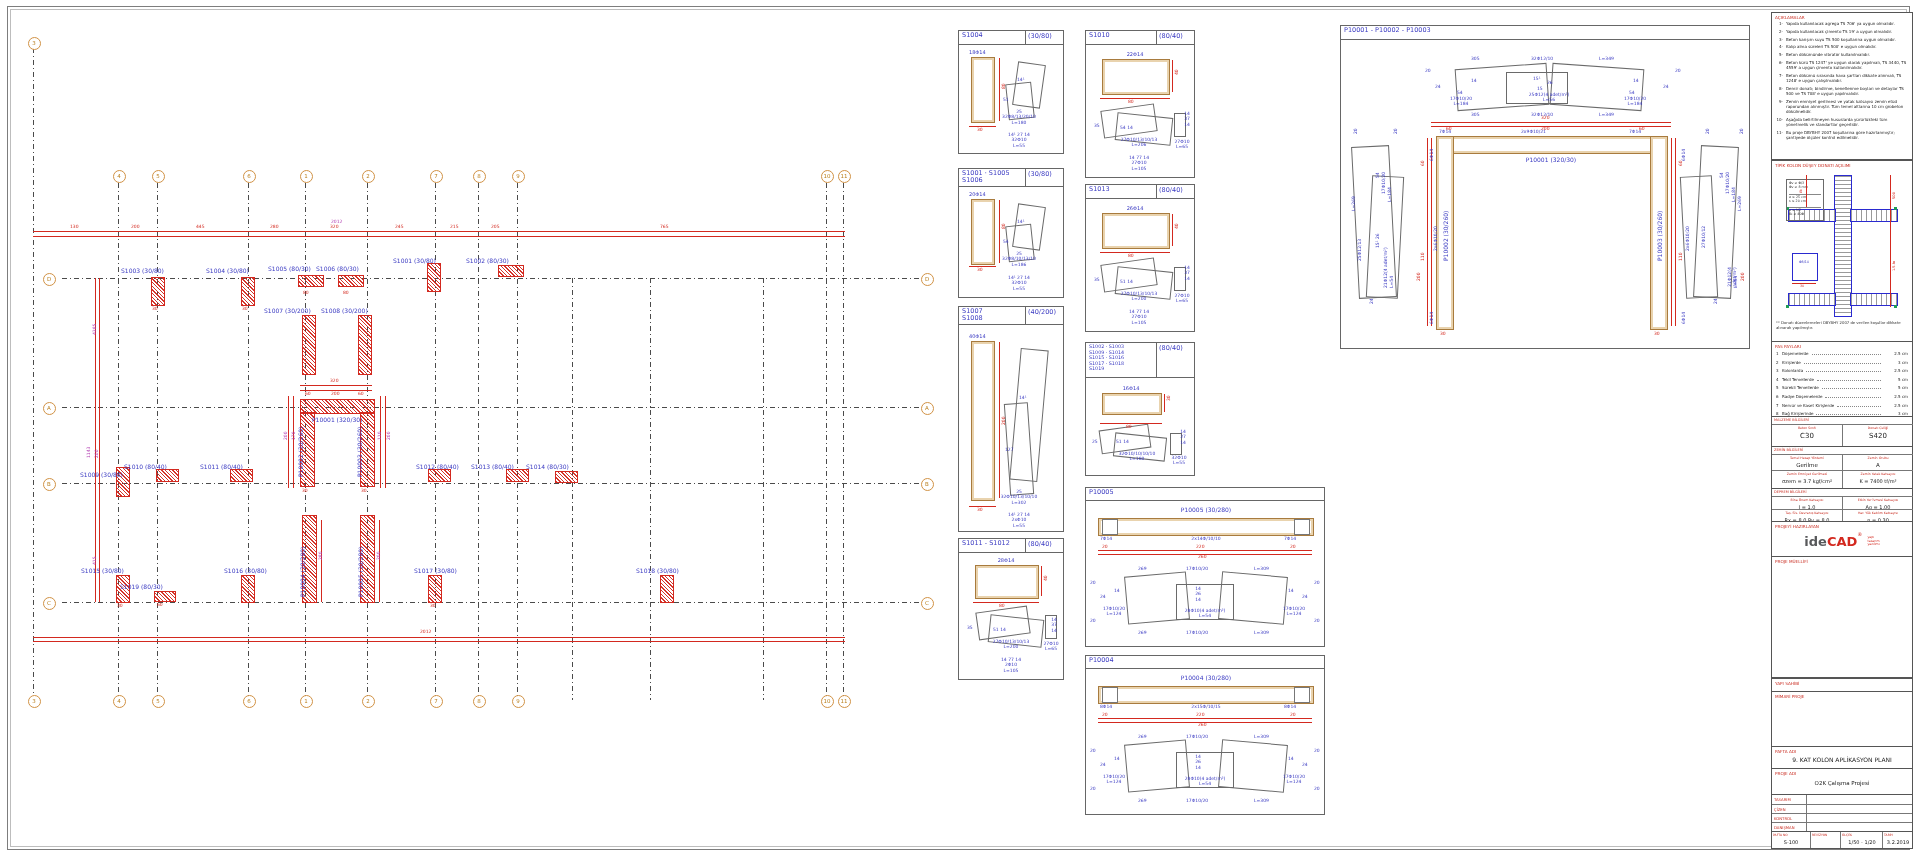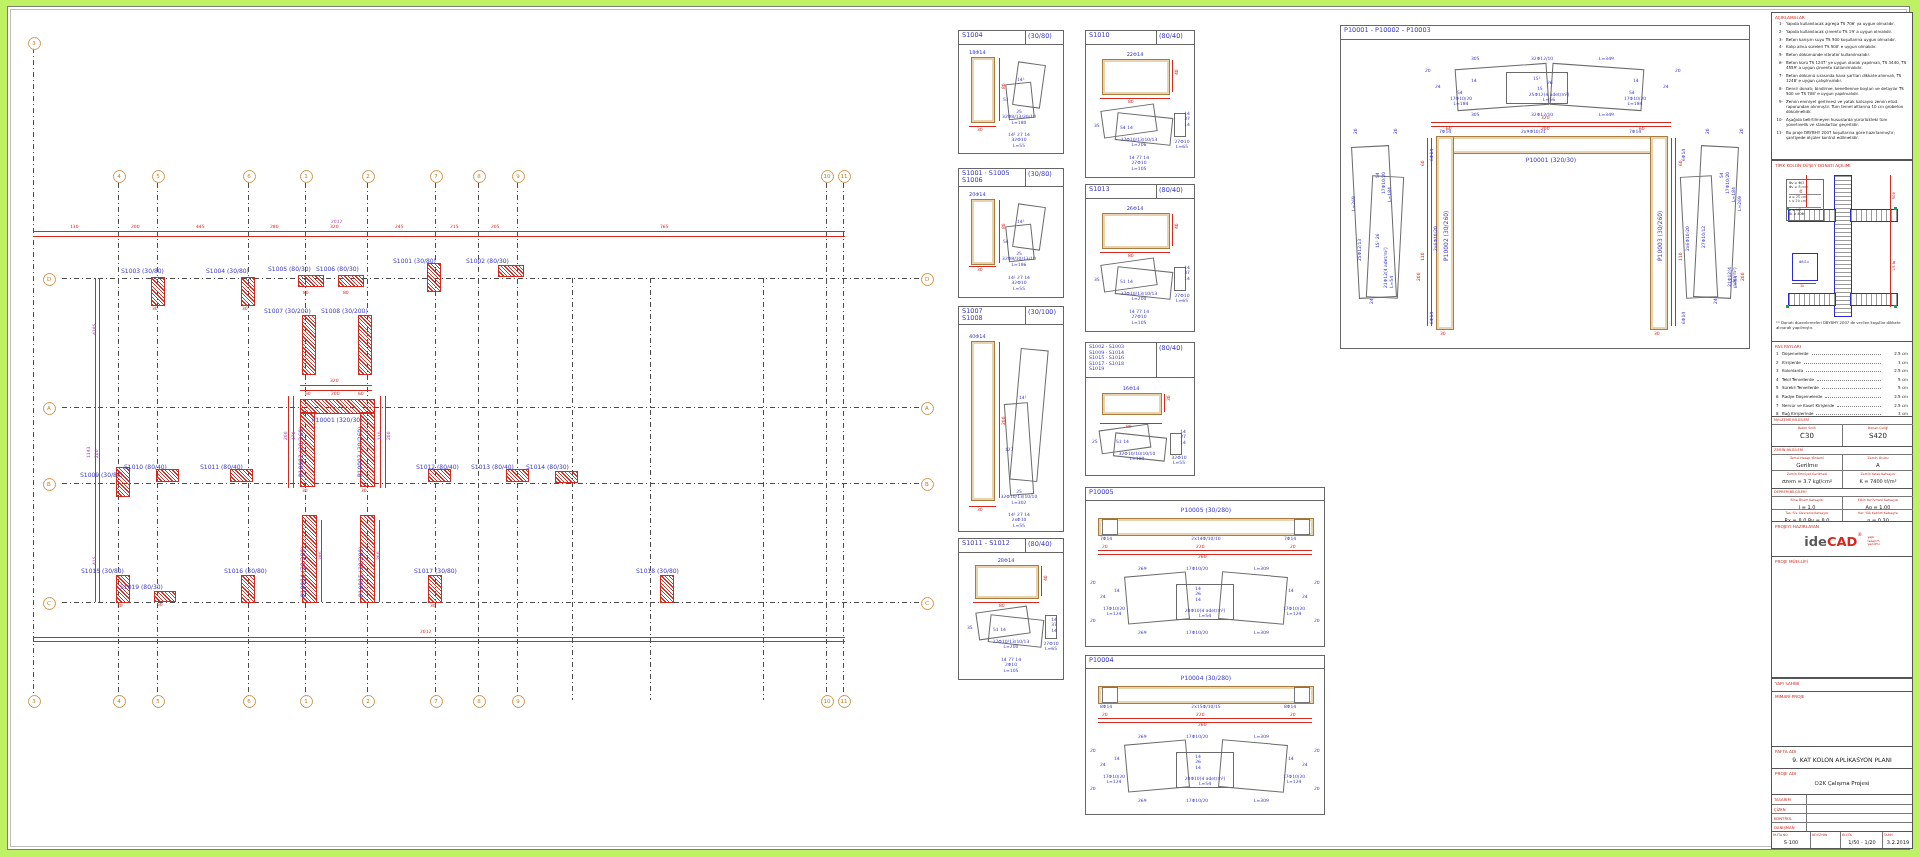--- a/index.html
+++ b/index.html
@@ -1,16 +1,16 @@
 <!DOCTYPE html>
 <html><head>
 <meta charset="utf-8">
 <style>
   html,body{margin:0;padding:0;background:#d9d9d9;font-family:"DejaVu Sans",sans-serif;}
-  #page{position:relative;width:1920px;height:857px;background:#bef264;overflow:hidden;}
+  #page{position:relative;width:1920px;height:857px;background:#ffffff;overflow:hidden;}
   .abs{position:absolute;}
   #frame1{left:7px;top:6px;width:1901px;height:842px;background:#fff;border:1px solid #7d7d7d;}
   #frame2{left:10px;top:9px;width:1895px;height:836px;border:1px solid #bdbdbd;}
   .vgrid{width:1px;background:repeating-linear-gradient(180deg,#4a4a4a 0 5px,transparent 5px 8px,#4a4a4a 8px 9px,transparent 9px 12px);}
   .hgrid{height:1px;background:repeating-linear-gradient(90deg,#4a4a4a 0 5px,transparent 5px 8px,#4a4a4a 8px 9px,transparent 9px 12px);}
   .bub{width:11px;height:11px;border:1px solid #d19245;border-radius:50%;color:#b97f1d;font-size:5.5px;line-height:11px;text-align:center;background:#fff;z-index:3;}
   .hatch{border:1px solid #d3291f;background:repeating-linear-gradient(45deg,rgba(211,41,31,.95) 0 1px,rgba(255,255,255,0) 1px 2.6px);z-index:2;}
   .lbl{color:#3a3ac2;font-size:6px;white-space:nowrap;z-index:4;}
   .redl{background:#d3291f;z-index:1;}
   .rtx{color:#d3291f;font-size:4.5px;white-space:pre-line;line-height:1.1;z-index:4;}
@@ -232,21 +232,21 @@
 32Φ8/10/13/10
 L=186</div>
         <div class="abs btx" style="left: 30px; top: 106px; width: 60px;">14¹ 27 14
 32Φ10
 L=55</div>
       </div>
       <div class="abs figbox" style="left: 958px; top: 306px; width: 104px; height: 224px;">
         <div class="abs fighead" style="left: 0px; top: 0px; width: 64px; height: 17px; font-size: 6.5px;">S1007
 S1008</div>
         <div class="abs hsep" style="left: 0px; top: 17px; width: 104px; height: 0px;"></div>
-        <div class="abs dimcell" style="left: 66px; top: 0px; width: 37px; height: 17px;">(30/100)</div>
+        <div class="abs dimcell" style="left: 66px; top: 0px; width: 37px; height: 17px;">(40/200)</div>
         <div class="abs tan" style="left: 12px; top: 34px; width: 22px; height: 158px;"></div>
         <div class="abs sq" style="left: 56px; top: 42px; width: 26px; height: 130px; transform: rotate(5deg);"></div>
         <div class="abs sq" style="left: 48px; top: 96px; width: 22px; height: 90px; transform: rotate(-4deg);"></div>
         <div class="abs redl" style="left: 40px; top: 35px; width: 1px; height: 156px;"></div>
         <div class="abs redl" style="left: 10px; top: 199px; width: 27px; height: 1px;"></div>
         <div class="abs btx" style="left: 10px; top: 26px; font-size: 5px;">40Φ14</div>
         <div class="abs rtx rot" style="left: 43px; top: 118px;">200</div>
         <div class="abs rtx" style="left: 18px; top: 201px;">30</div>
         <div class="abs btx" style="left: 60px; top: 88px;">14¹</div>
         <div class="abs btx" style="left: 46px; top: 140px;">127</div>

